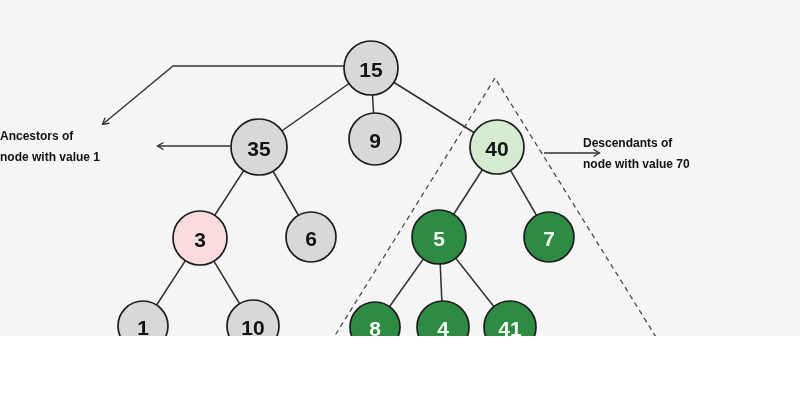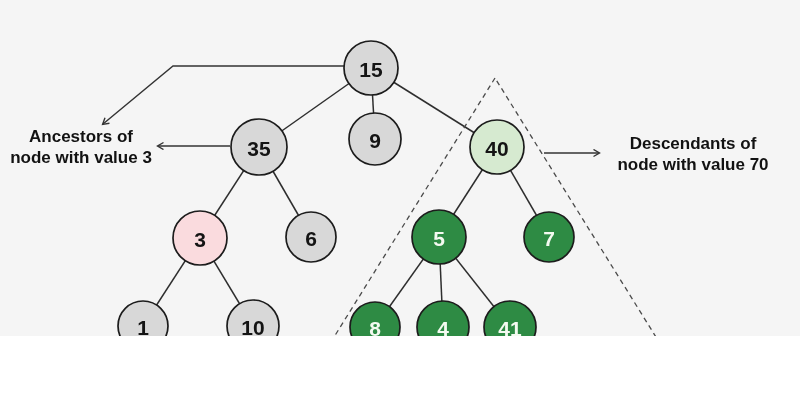--- a/index.html
+++ b/index.html
@@ -41,34 +41,34 @@
   }
   .node-label {
     font-family: "Liberation Sans", sans-serif;
     font-size: 21px;
     font-weight: 700;
     text-anchor: middle;
     dominant-baseline: central;
   }
   .label {
     position: absolute;
-    font-size: 17px;
+    font-size: 12px;
     font-weight: 600;
     line-height: 21px;
     color: var(--label-text, #121212);
-    text-align: center;
+    text-align: left;
     white-space: nowrap;
   }
   .label-ancestors {
     left: 0;
     top: 126px;
     width: 162px;
   }
   .label-descendants {
-    left: 595px;
+    left: 583px;
     top: 133px;
     width: 196px;
   }
 </style>
 </head>
 <body>
 
 <div id="stage">
 
   <svg id="diagram" width="800" height="400" viewBox="0 0 800 400">
@@ -150,21 +150,21 @@
         </g>
         <g>
           <circle cx="510" cy="327" r="26" fill="#2e8b44" class="node-circle"></circle>
           <text x="510" y="328" fill="#f4faf1" class="node-label">41</text>
         </g>
       </g>
   </svg>
 
   <div class="label label-ancestors">
     <div>Ancestors of</div>
-    <div>node with value 3</div>
+    <div>node with value 1</div>
   </div>
 
   <div class="label label-descendants">
     <div>Descendants of</div>
     <div>node with value 70</div>
   </div>
 
 </div>
 
 </body></html>

